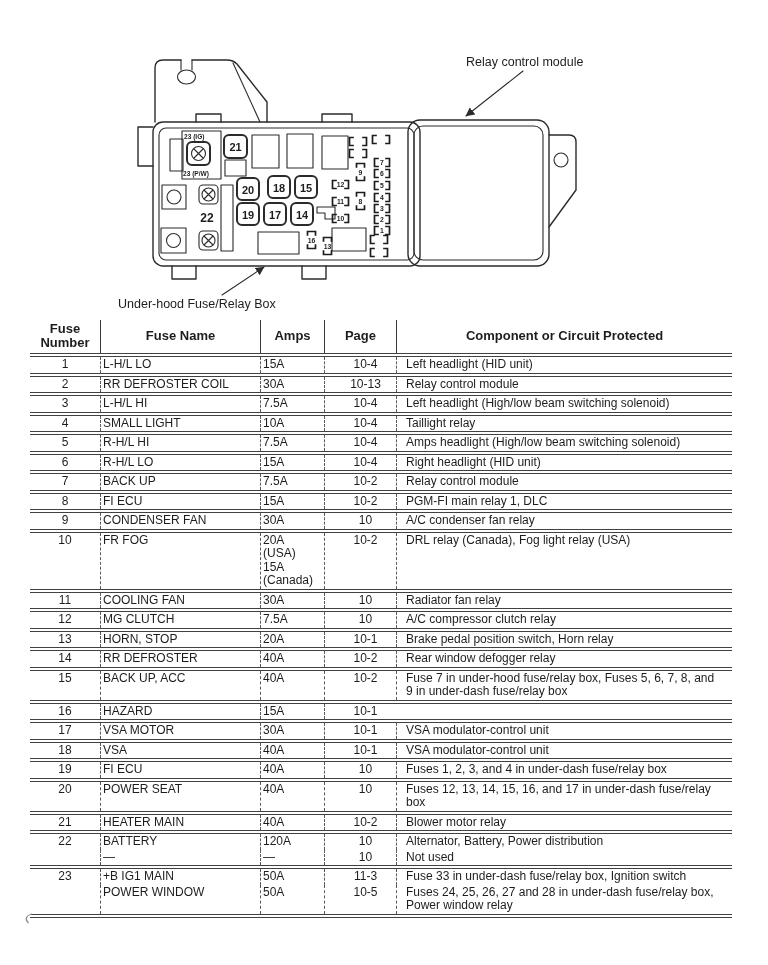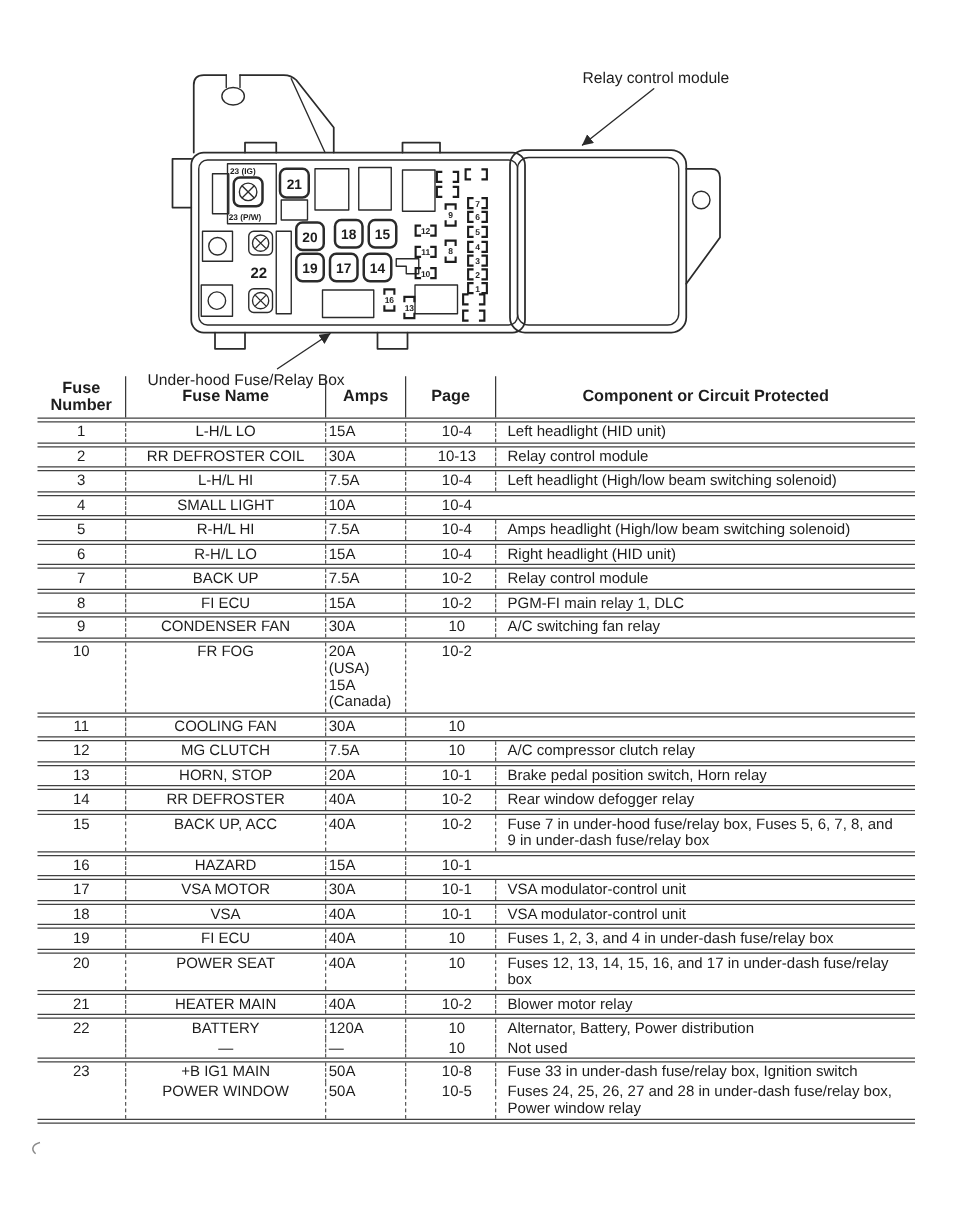--- a/index.html
+++ b/index.html
@@ -13,31 +13,31 @@
   svg .thin{stroke-width:1.1;}
   svg .bold2{stroke-width:2;}
   svg .brp{fill:none;stroke:#1d1d1d;stroke-width:1.7;stroke-linecap:square;}
   svg text{fill:#1d1d1d;}
   .t-lbl{font-size:12.5px;}
   .t-sq{font-size:11px;font-weight:bold;text-anchor:middle;}
   .t-br{font-size:6.8px;font-weight:bold;text-anchor:middle;}
   .t-tiny{font-size:6.6px;font-weight:bold;}
   .t-22{font-size:12px;font-weight:bold;text-anchor:middle;}
   
-  .ftable{position:absolute;left:30px;top:301px;width:702px;}
+  .ftable{position:absolute;left:30px;top:320px;width:702px;}
   .c{box-sizing:border-box;white-space:pre-line;padding:1px 2px 1px 2px;line-height:13.5px;font-size:12px;}
   .thead{display:flex;font-weight:bold;}
   .thead .c{font-size:13px;line-height:14px;padding:2px 0 3px 0;display:flex;align-items:center;justify-content:center;text-align:center;}
   .thead .c + .c{border-left:1px solid #3a3a3a;}
   .trow{display:flex;}
   .trow .c + .c{border-left:1px dashed #5a5a5a;}
   .sep{border-top:4px double #414141;}
   .tend{border-top:4px double #414141;height:0;}
   .col-num{width:70px;text-align:center;}
-  .col-name{width:160px;text-align:center;}
+  .col-name{width:160px;}
   .col-amps{width:64px;text-align:left;}
   .col-page{width:72px;text-align:center;padding-left:12px;}
   .col-comp{width:336px;padding-left:9px;}
   .artifact{position:absolute;left:22px;top:912px;}
 </style>
 </head>
 <body>
 
 <div class="diagram-wrap">
 <svg width="768" height="312" viewBox="0 0 768 312" xmlns="http://www.w3.org/2000/svg">
@@ -271,20 +271,21 @@
         <div class="c col-amps">7.5A</div>
         <div class="c col-page">10-4</div>
         <div class="c col-comp">Left headlight (High/low beam switching solenoid)</div>
       </div>
 
       <div class="trow sep">
         <div class="c col-num">4</div>
         <div class="c col-name">SMALL LIGHT</div>
         <div class="c col-amps">10A</div>
         <div class="c col-page">10-4</div>
+        <div class="c col-comp">Taillight relay</div>
       </div>
 
       <div class="trow sep">
         <div class="c col-num">5</div>
         <div class="c col-name">R-H/L HI</div>
         <div class="c col-amps">7.5A</div>
         <div class="c col-page">10-4</div>
         <div class="c col-comp">Amps headlight (High/low beam switching solenoid)</div>
       </div>
 
@@ -310,38 +311,40 @@
         <div class="c col-amps">15A</div>
         <div class="c col-page">10-2</div>
         <div class="c col-comp">PGM-FI main relay 1, DLC</div>
       </div>
 
       <div class="trow sep">
         <div class="c col-num">9</div>
         <div class="c col-name">CONDENSER FAN</div>
         <div class="c col-amps">30A</div>
         <div class="c col-page">10</div>
-        <div class="c col-comp">A/C switching fan relay</div>
+        <div class="c col-comp">A/C condenser fan relay</div>
       </div>
 
       <div class="trow sep">
         <div class="c col-num">10</div>
         <div class="c col-name">FR FOG</div>
         <div class="c col-amps">20A
 (USA)
 15A
 (Canada)</div>
         <div class="c col-page">10-2</div>
+        <div class="c col-comp">DRL relay (Canada), Fog light relay (USA)</div>
       </div>
 
       <div class="trow sep">
         <div class="c col-num">11</div>
         <div class="c col-name">COOLING FAN</div>
         <div class="c col-amps">30A</div>
         <div class="c col-page">10</div>
+        <div class="c col-comp">Radiator fan relay</div>
       </div>
 
       <div class="trow sep">
         <div class="c col-num">12</div>
         <div class="c col-name">MG CLUTCH</div>
         <div class="c col-amps">7.5A</div>
         <div class="c col-page">10</div>
         <div class="c col-comp">A/C compressor clutch relay</div>
       </div>
 
@@ -431,21 +434,21 @@
         <div class="c col-name">—</div>
         <div class="c col-amps">—</div>
         <div class="c col-page">10</div>
         <div class="c col-comp">Not used</div>
       </div>
 
       <div class="trow sep">
         <div class="c col-num">23</div>
         <div class="c col-name">+B IG1 MAIN</div>
         <div class="c col-amps">50A</div>
-        <div class="c col-page">10-8</div>
+        <div class="c col-page">11-3</div>
         <div class="c col-comp">Fuse 33 in under-dash fuse/relay box, Ignition switch</div>
       </div>
 
       <div class="trow">
         <div class="c col-num"></div>
         <div class="c col-name">POWER WINDOW</div>
         <div class="c col-amps">50A</div>
         <div class="c col-page">10-5</div>
         <div class="c col-comp">Fuses 24, 25, 26, 27 and 28 in under-dash fuse/relay box,
 Power window relay</div>

